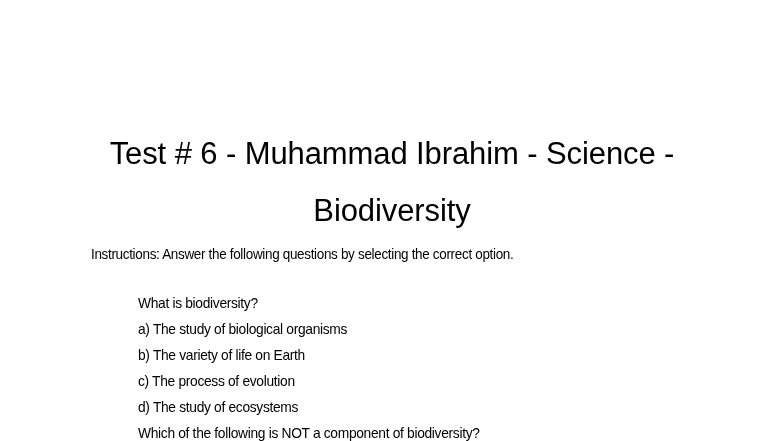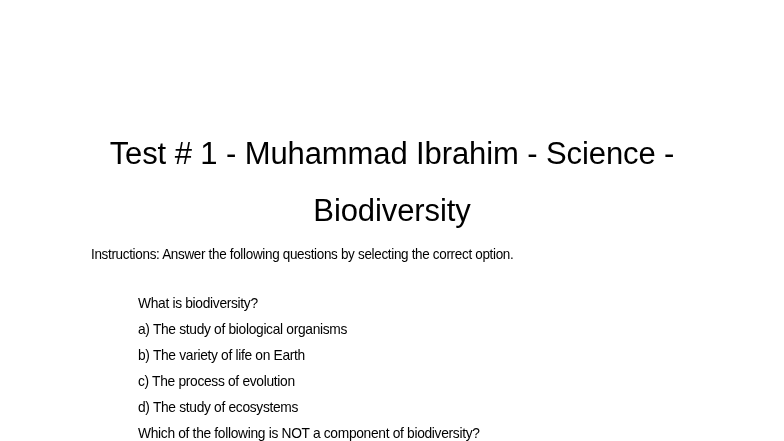--- a/index.html
+++ b/index.html
@@ -76,21 +76,21 @@
     white-space: nowrap;
   }
   .qline.question { }
   .qline.option { }
 </style>
 </head>
 <body>
 
 <div id="page">
 
-  <h1 class="doc-title">Test # 1 - Muhammad Ibrahim - Science - Biodiversity</h1>
+  <h1 class="doc-title">Test # 6 - Muhammad Ibrahim - Science - Biodiversity</h1>
 
   <div class="instructions">Instructions: Answer the following questions by selecting the correct option.</div>
 
   <div class="qblock">
     <div class="qline question">What is biodiversity?</div>
     <div class="qline option">a) The study of biological organisms</div>
     <div class="qline option">b) The variety of life on Earth</div>
     <div class="qline option">c) The process of evolution</div>
     <div class="qline option">d) The study of ecosystems</div>
     <div class="qline question">Which of the following is NOT a component of biodiversity?</div>

